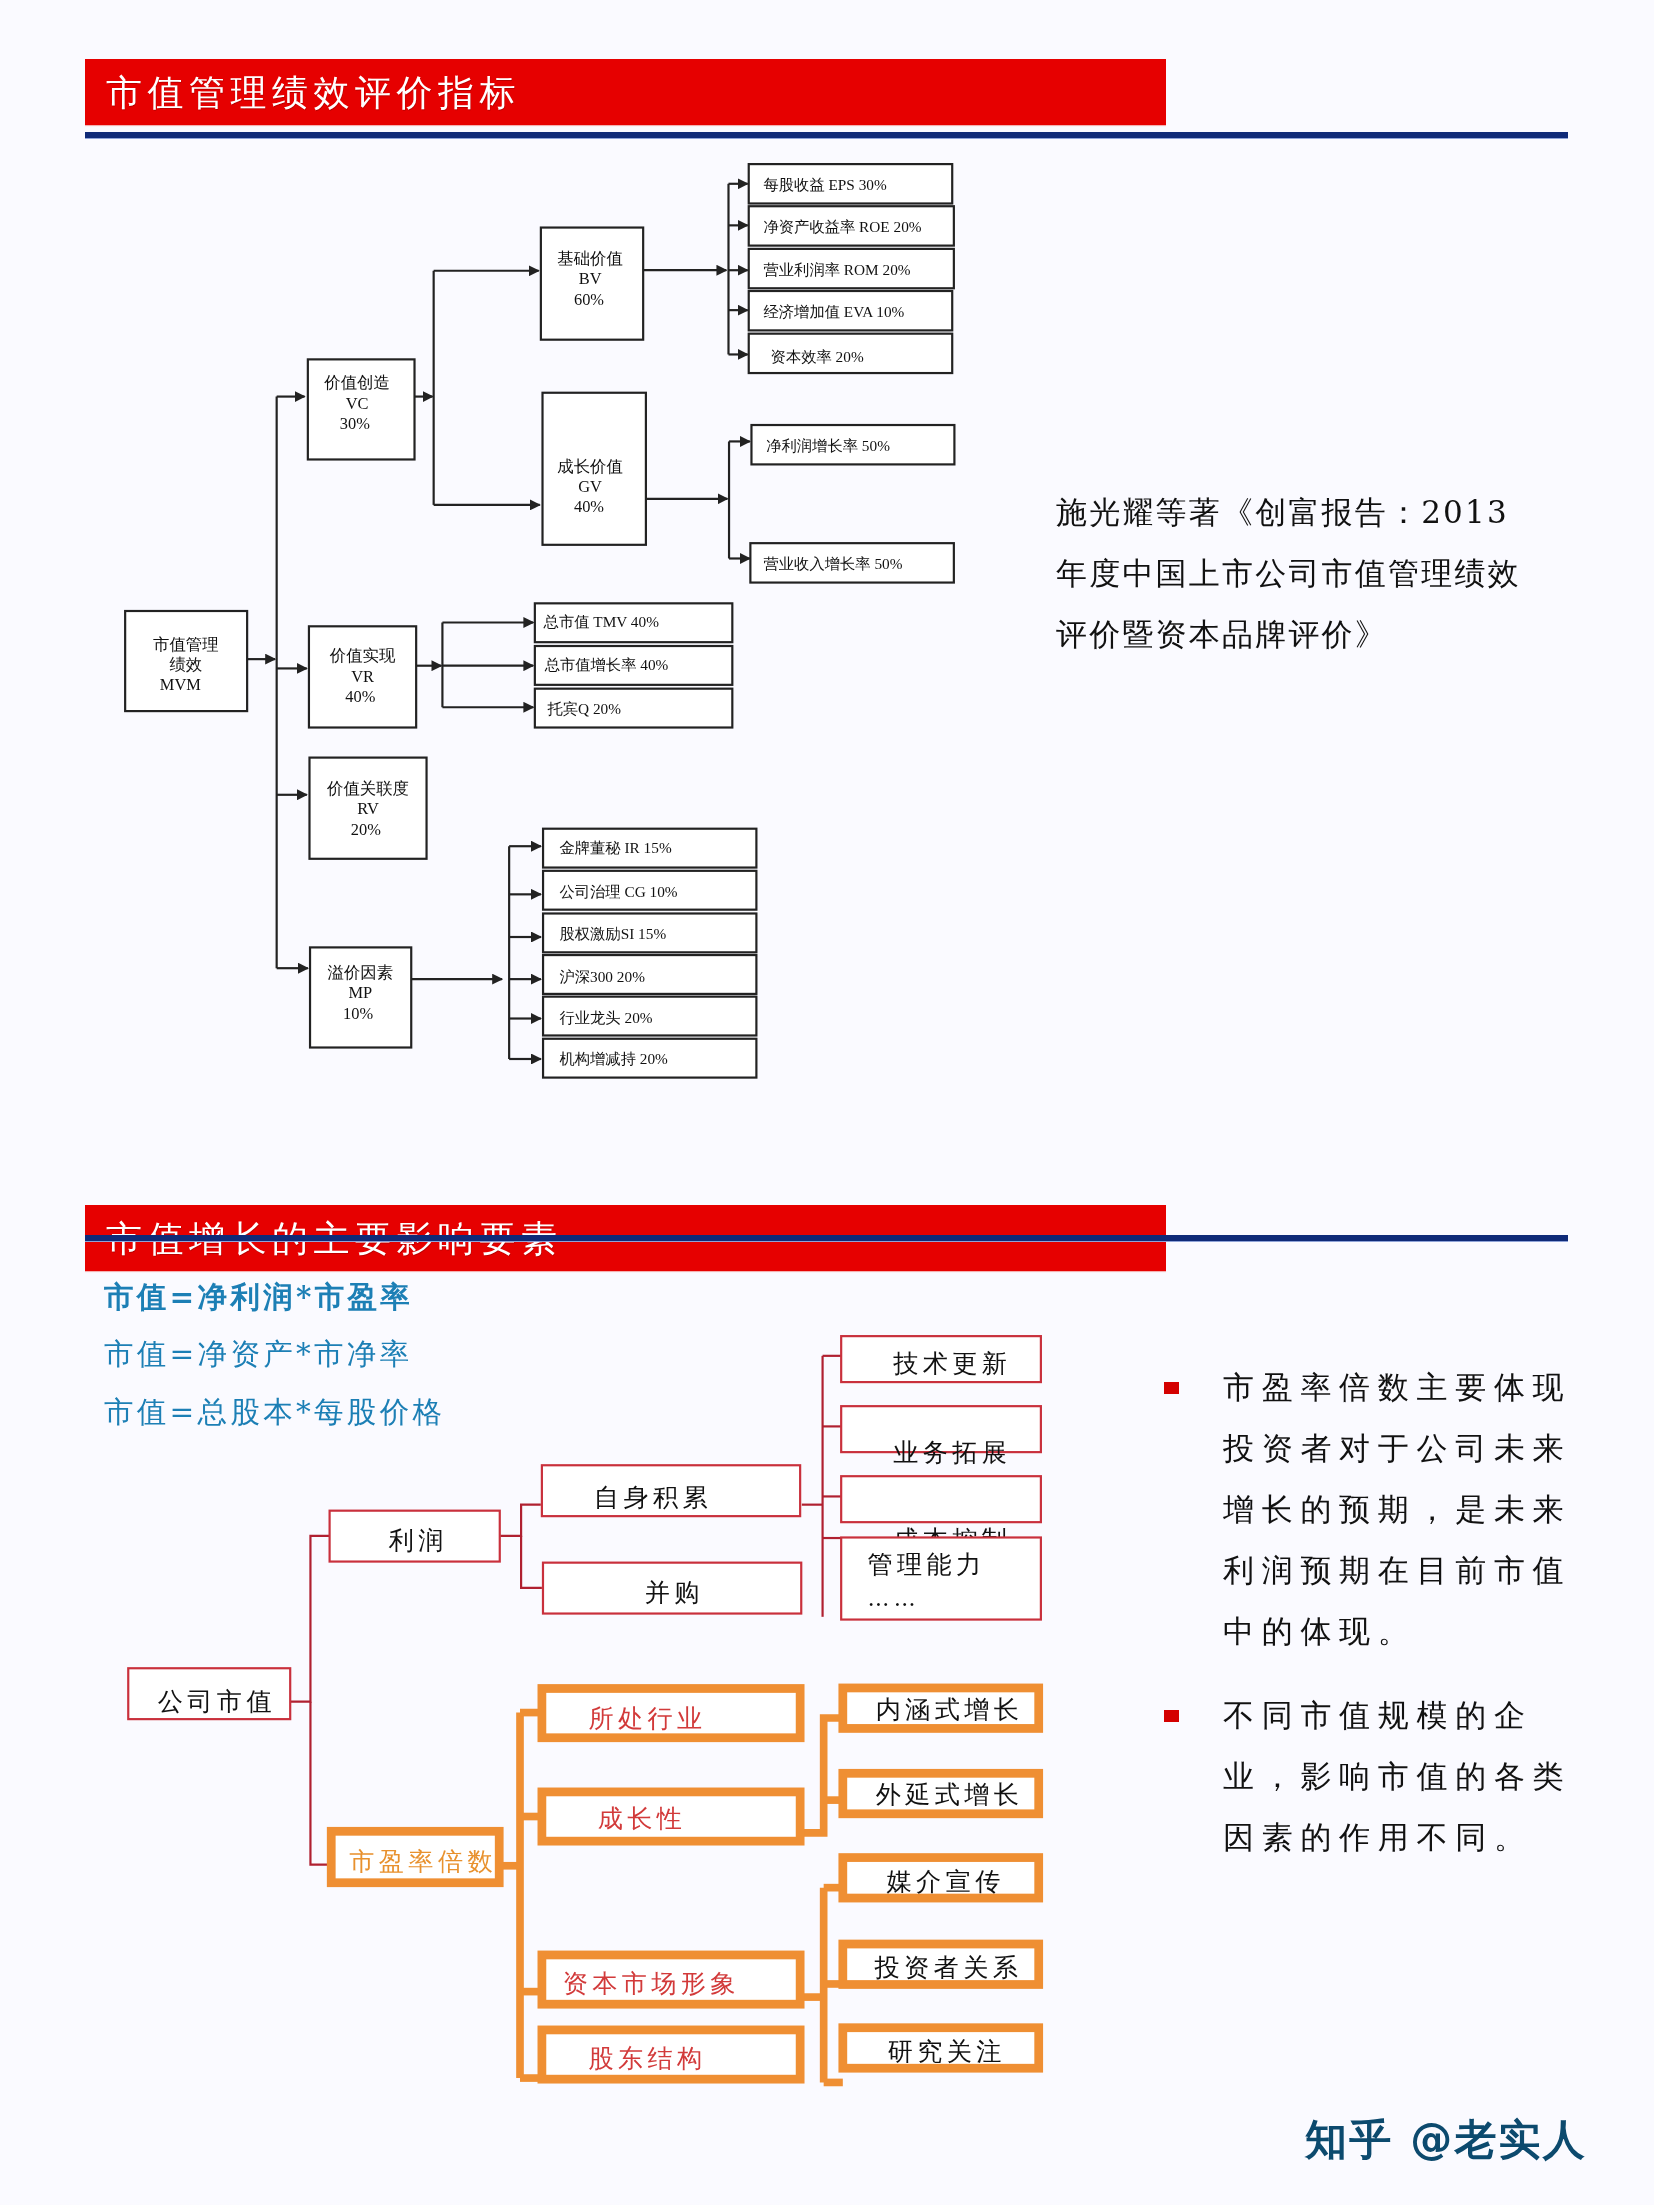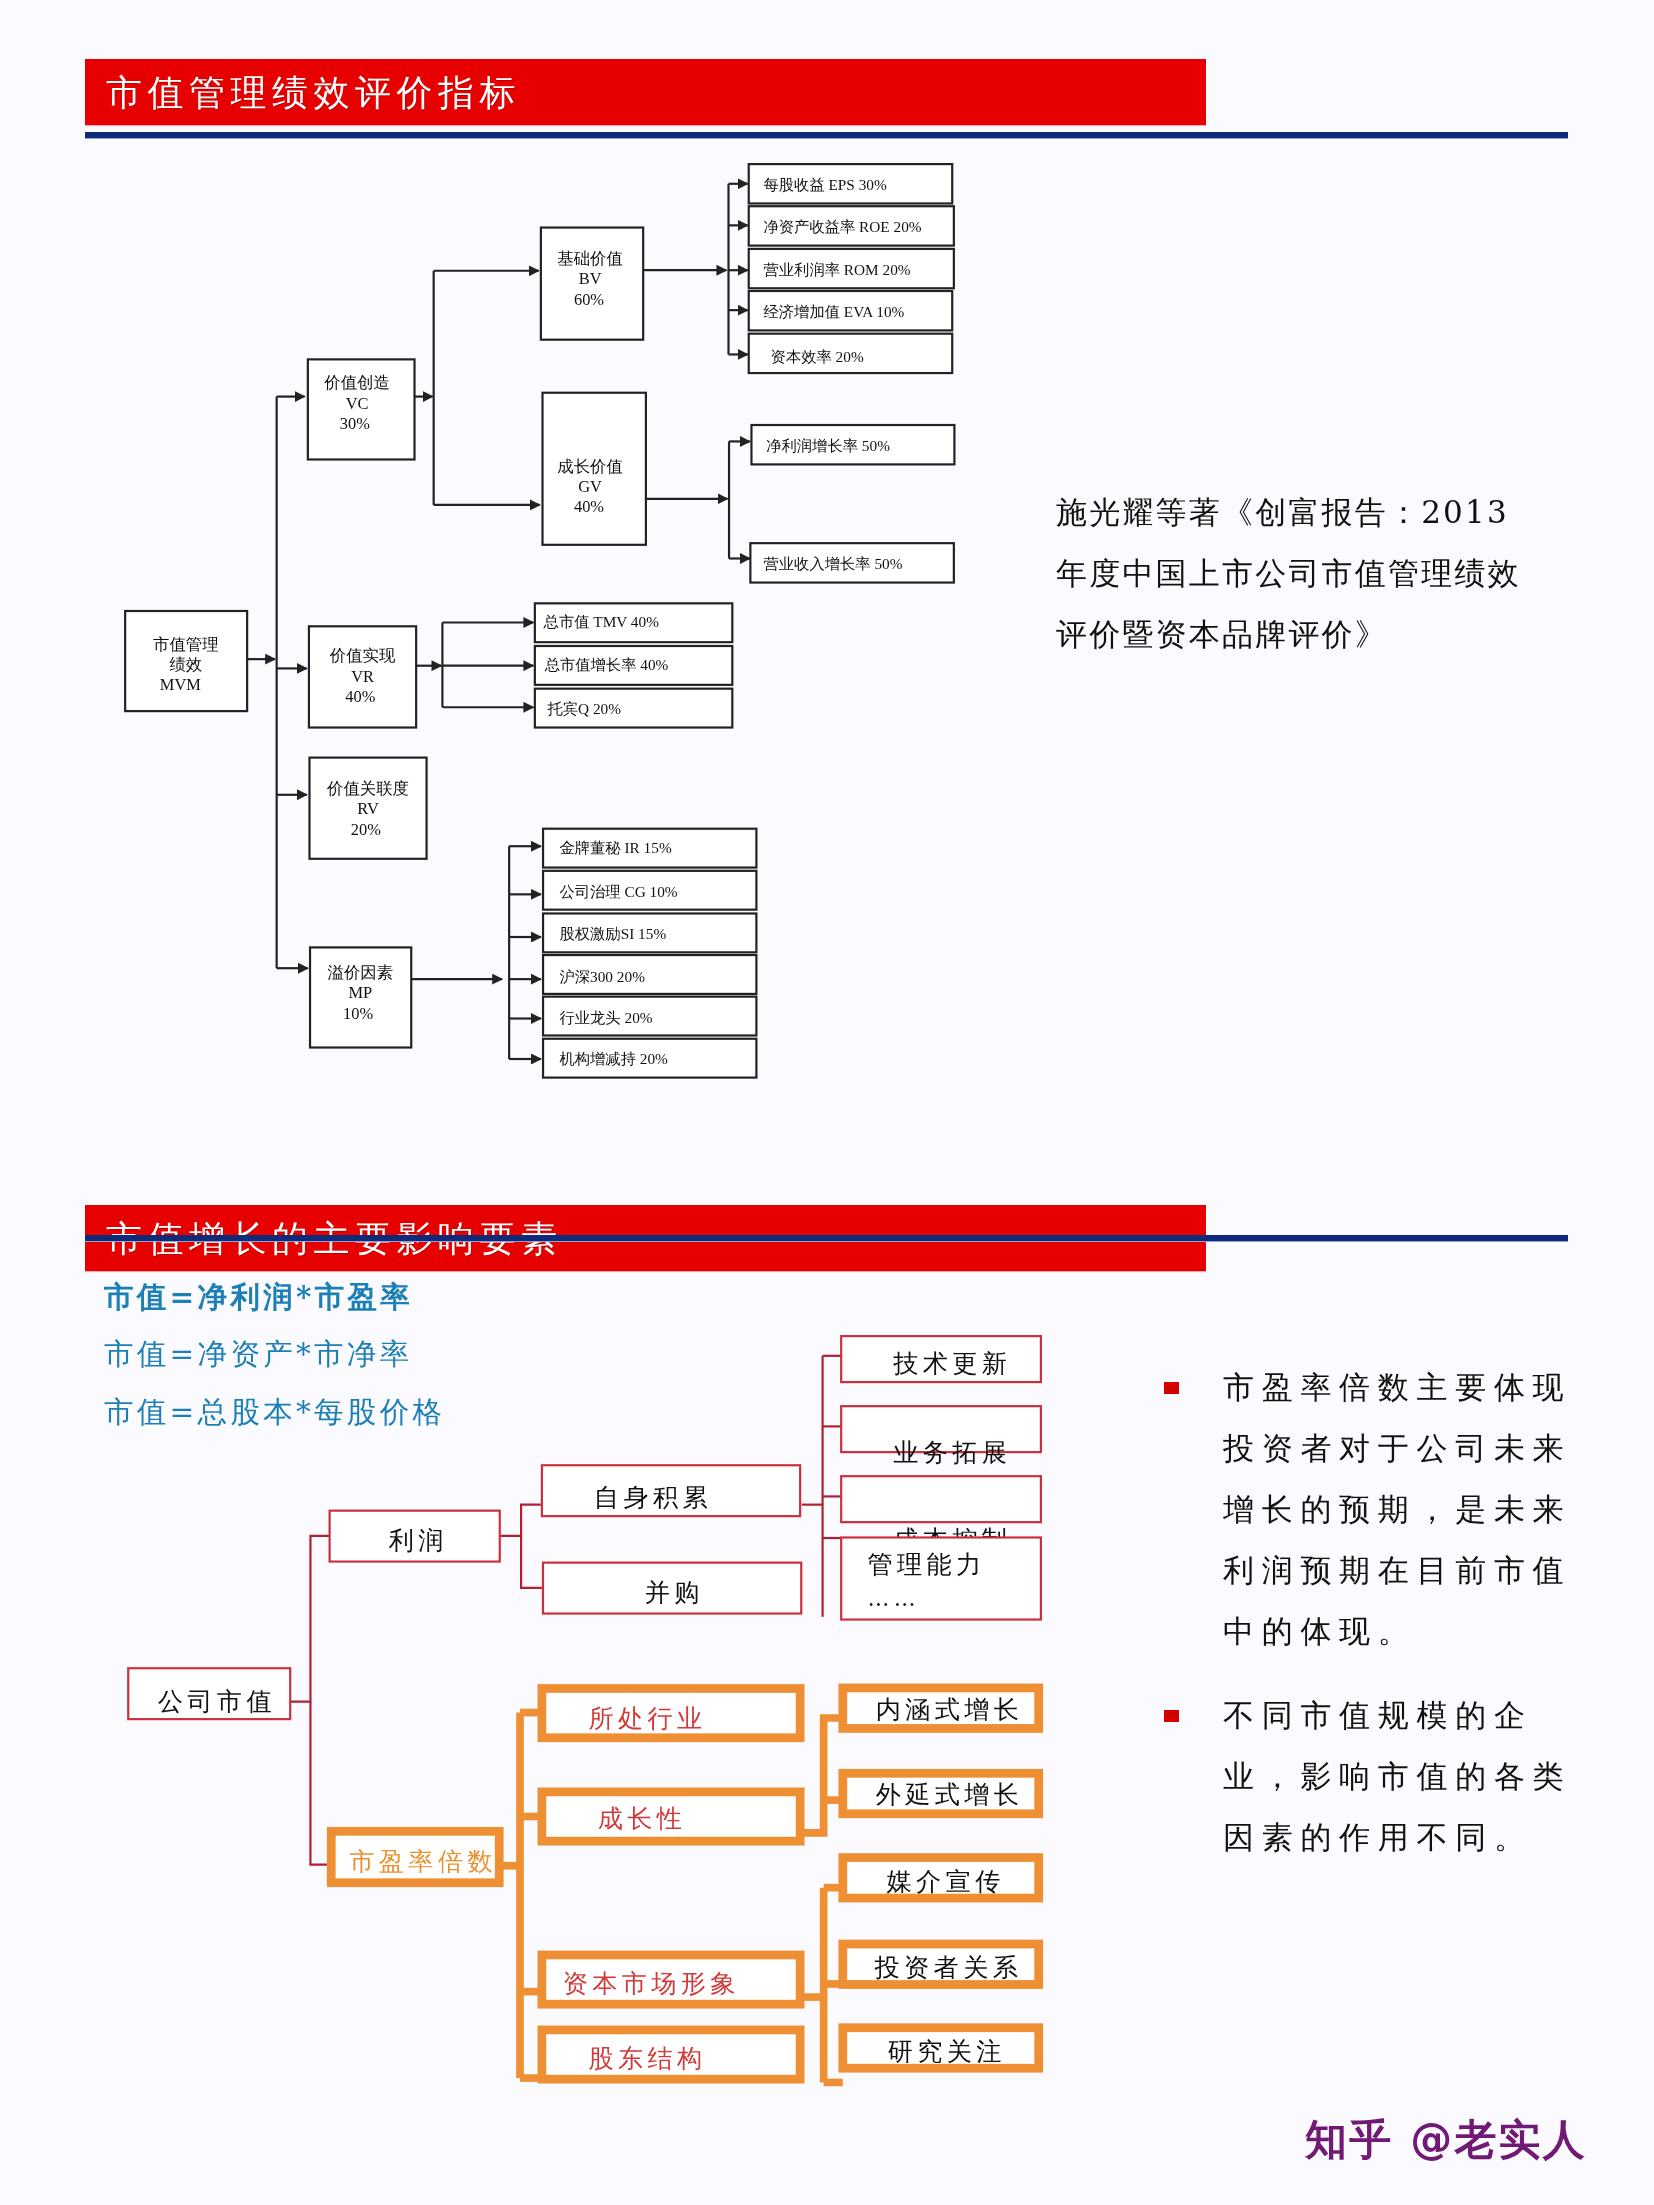--- a/index.html
+++ b/index.html
@@ -5,21 +5,20 @@
   html, body { margin:0; padding:0; }
   body {
     width:1655px; height:2205px; position:relative; overflow:hidden;
     background:#fafaff;
     font-family:"DejaVu Serif", serif;
   }
   .banner {
     position:absolute; left:85px; width:1081px; height:66px;
     background:#e60000;
     box-shadow:0 1.1px 0 #f4b0b0;
-    padding-left:40px;
   }
   .banner-title {
     position:absolute; left:21px; top:9.8px;
     color:#fff; font-size:36px; letter-spacing:5.5px;
     font-family:"DejaVu Serif", serif;
     text-shadow:0.5px 0.5px 0 #b00;
   }
   .rule {
     position:absolute; left:85px; width:1483px; height:5.5px;
     background:#0f2a78;
@@ -42,21 +41,21 @@
   .rln { stroke:#b02030; stroke-width:4; fill:none; }
   .obox { fill:#fff; stroke:#ef8f33; stroke-width:16; }
   .oln { stroke:#ef8f33; stroke-width:14; fill:none; }
   .t2 { font-family:"DejaVu Serif", serif; fill:#111; letter-spacing:8px; }
   .bullets { position:absolute; left:1160px; top:1357px; width:438px; }
   .bullet { position:relative; padding-left:63px; margin-bottom:23px;
     font-size:31px; line-height:61px; color:#111; letter-spacing:7.7px;
     font-family:"DejaVu Serif", serif; }
   .bullet .sq { position:absolute; left:4.4px; top:25px; width:14.2px; height:12px; background:#d40000; }
   .watermark { position:absolute; left:1305px; top:2112px; font-size:42px;
-    color:#701a75; font-family:"DejaVu Sans", sans-serif; font-weight:bold; letter-spacing:2.2px;}
+    color:#0c4a6e; font-family:"DejaVu Sans", sans-serif; font-weight:bold; letter-spacing:2.2px;}
 </style>
 </head>
 <body>
 
 <div class="banner" style="top:59px;">
   <div class="banner-title">市值管理绩效评价指标</div>
 </div>
 <div class="rule" style="top:132px;"></div>
 
 <svg width="1655" height="1094" viewBox="0 0 3024 2000">

